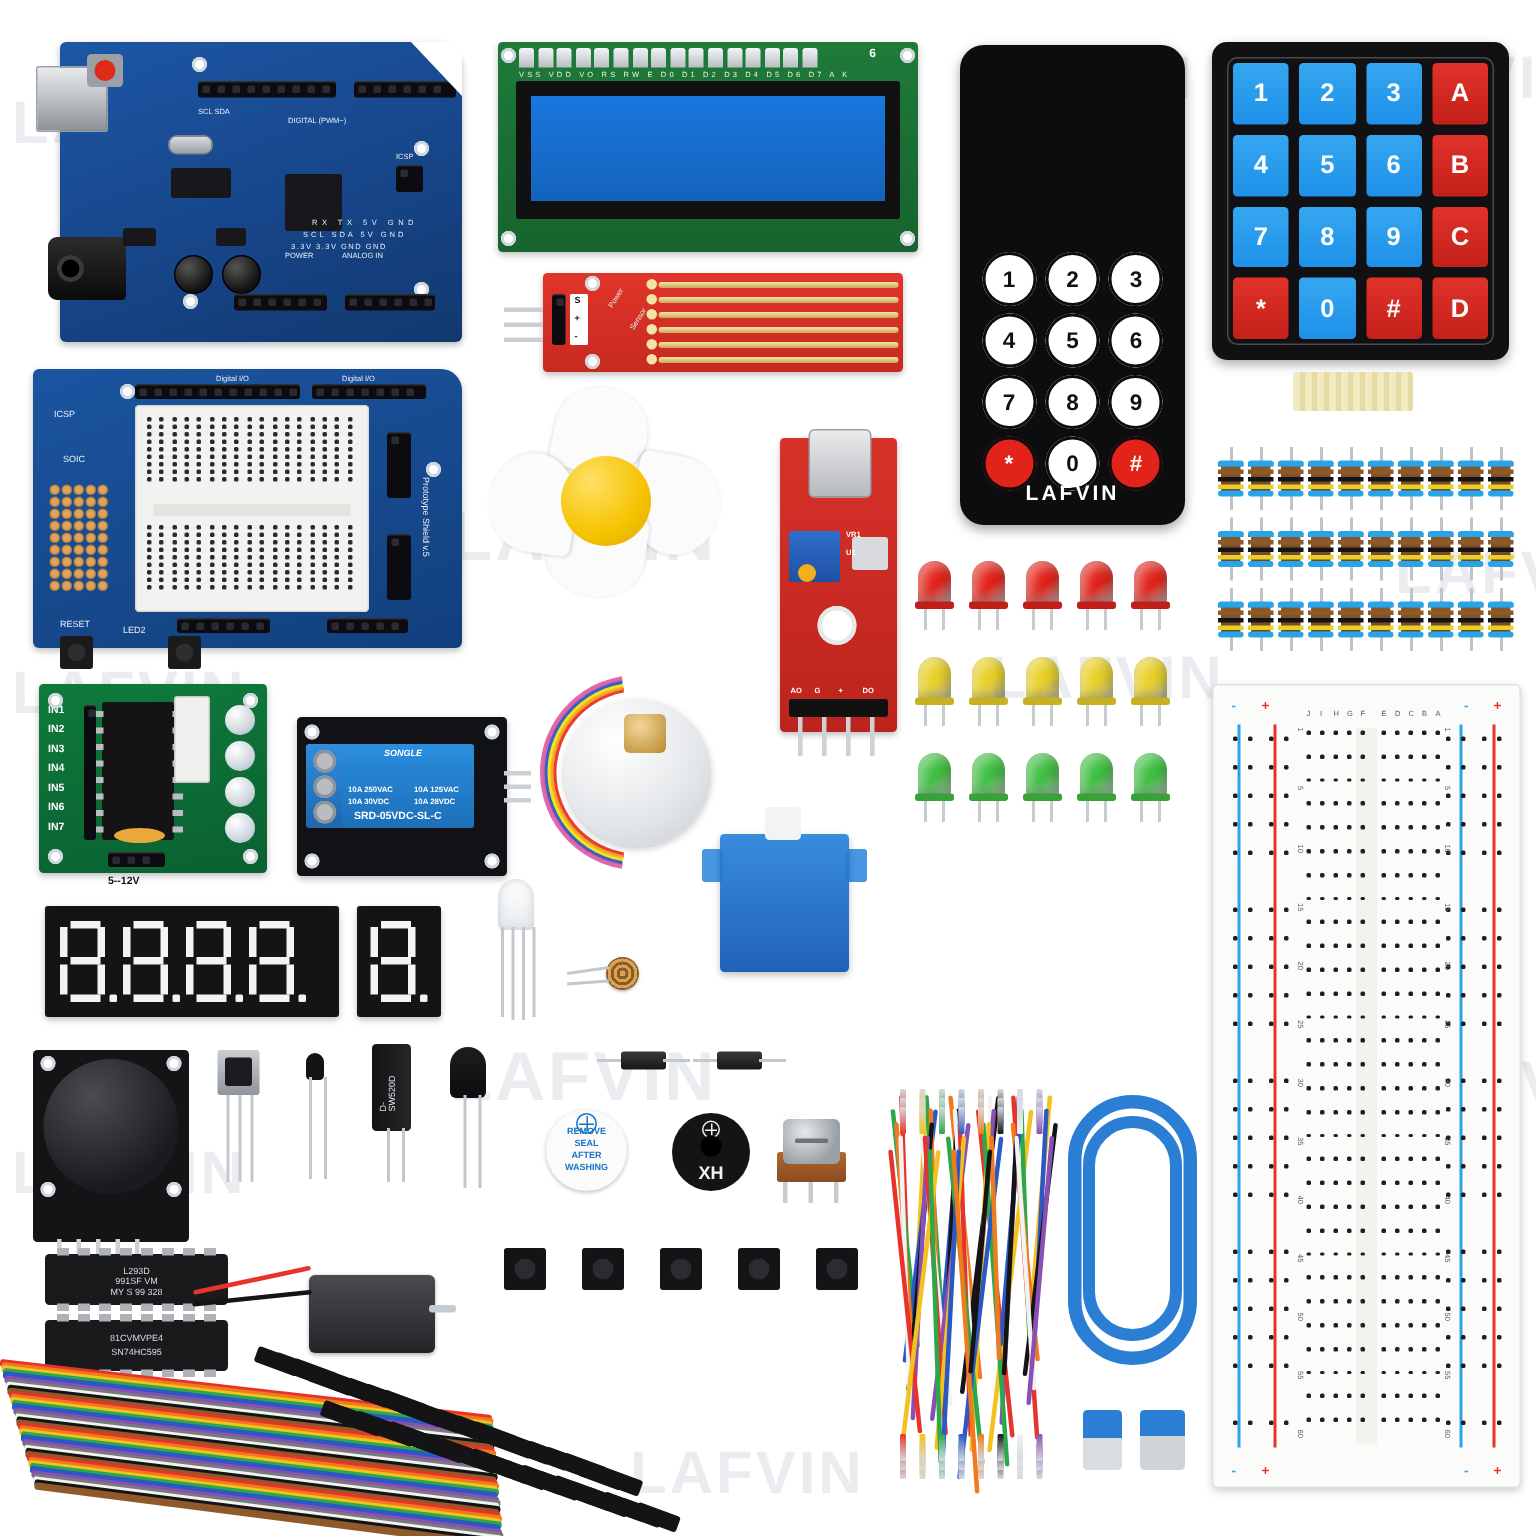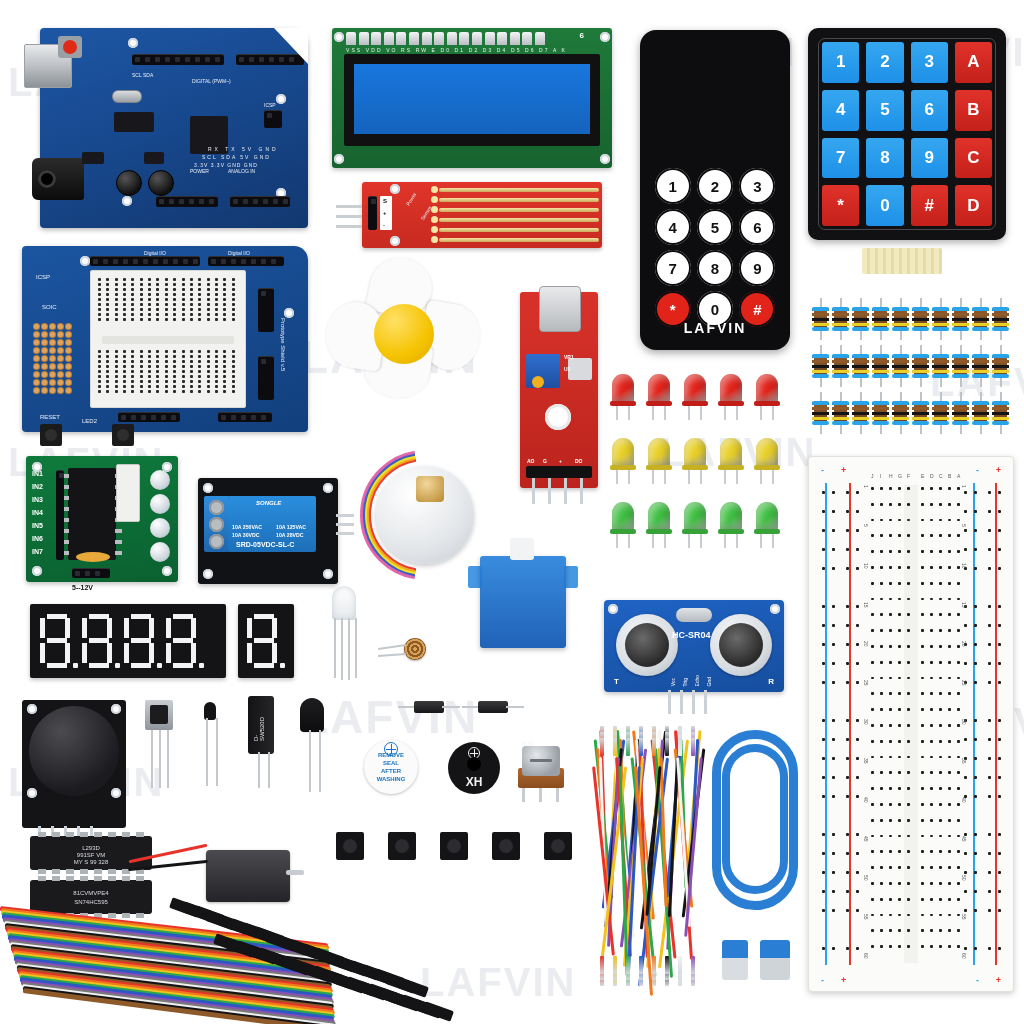--- a/index.html
+++ b/index.html
@@ -1013,42 +1013,20 @@
     </div>
   </div>
 
   <div class="abs servo">
     <div class="servo-ear" style="left:0;"></div>
     <div class="servo-ear" style="right:0;"></div>
     <div class="servo-body"></div>
     <div class="servo-horn"></div>
   </div>
 
-  <div class="abs hcsr">
-    <div class="tx" style="left:12px;"></div>
-    <div class="tx" style="right:12px;"></div>
-    <div class="abs" style="left:72px;top:8px;width:36px;height:14px;border-radius:7px;background:linear-gradient(180deg,#dfe3e7,#b5babf);"></div>
-    <div class="hclbl" style="left:68px;top:30px;font-size:9px;">HC-SR04</div>
-    <div class="hclbl" style="left:10px;bottom:6px;">T</div>
-    <div class="hclbl" style="right:10px;bottom:6px;">R</div>
-    <div id="hc-pin-labels">
-        <div style="position: absolute; left: 66px; bottom: 6px; color: rgb(255, 255, 255); font-size: 5px; writing-mode: vertical-rl; transform: rotate(180deg);">Vcc</div>
-        <div style="position: absolute; left: 78px; bottom: 6px; color: rgb(255, 255, 255); font-size: 5px; writing-mode: vertical-rl; transform: rotate(180deg);">Trig</div>
-        <div style="position: absolute; left: 90px; bottom: 6px; color: rgb(255, 255, 255); font-size: 5px; writing-mode: vertical-rl; transform: rotate(180deg);">Echo</div>
-        <div style="position: absolute; left: 102px; bottom: 6px; color: rgb(255, 255, 255); font-size: 5px; writing-mode: vertical-rl; transform: rotate(180deg);">Gnd</div>
-      </div>
-    <div class="hcpins">
-        <i></i>
-        <i></i>
-        <i></i>
-        <i></i>
-      </div>
-    <div class="mh" style="left:4px;top:4px;"></div>
-    <div class="mh" style="right:4px;top:4px;"></div>
-  </div>
 
   <div class="abs bb">
     <div class="bbsign minus" style="left:12px;top:8px;">-</div>
     <div class="bbsign plus" style="left:32px;top:8px;">+</div>
     <div class="bbsign minus" style="right:34px;top:8px;">-</div>
     <div class="bbsign plus" style="right:12px;top:8px;">+</div>
     <div class="bbsign minus" style="left:12px;bottom:6px;">-</div>
     <div class="bbsign plus" style="left:32px;bottom:6px;">+</div>
     <div class="bbsign minus" style="right:34px;bottom:6px;">-</div>
     <div class="bbsign plus" style="right:12px;bottom:6px;">+</div>

